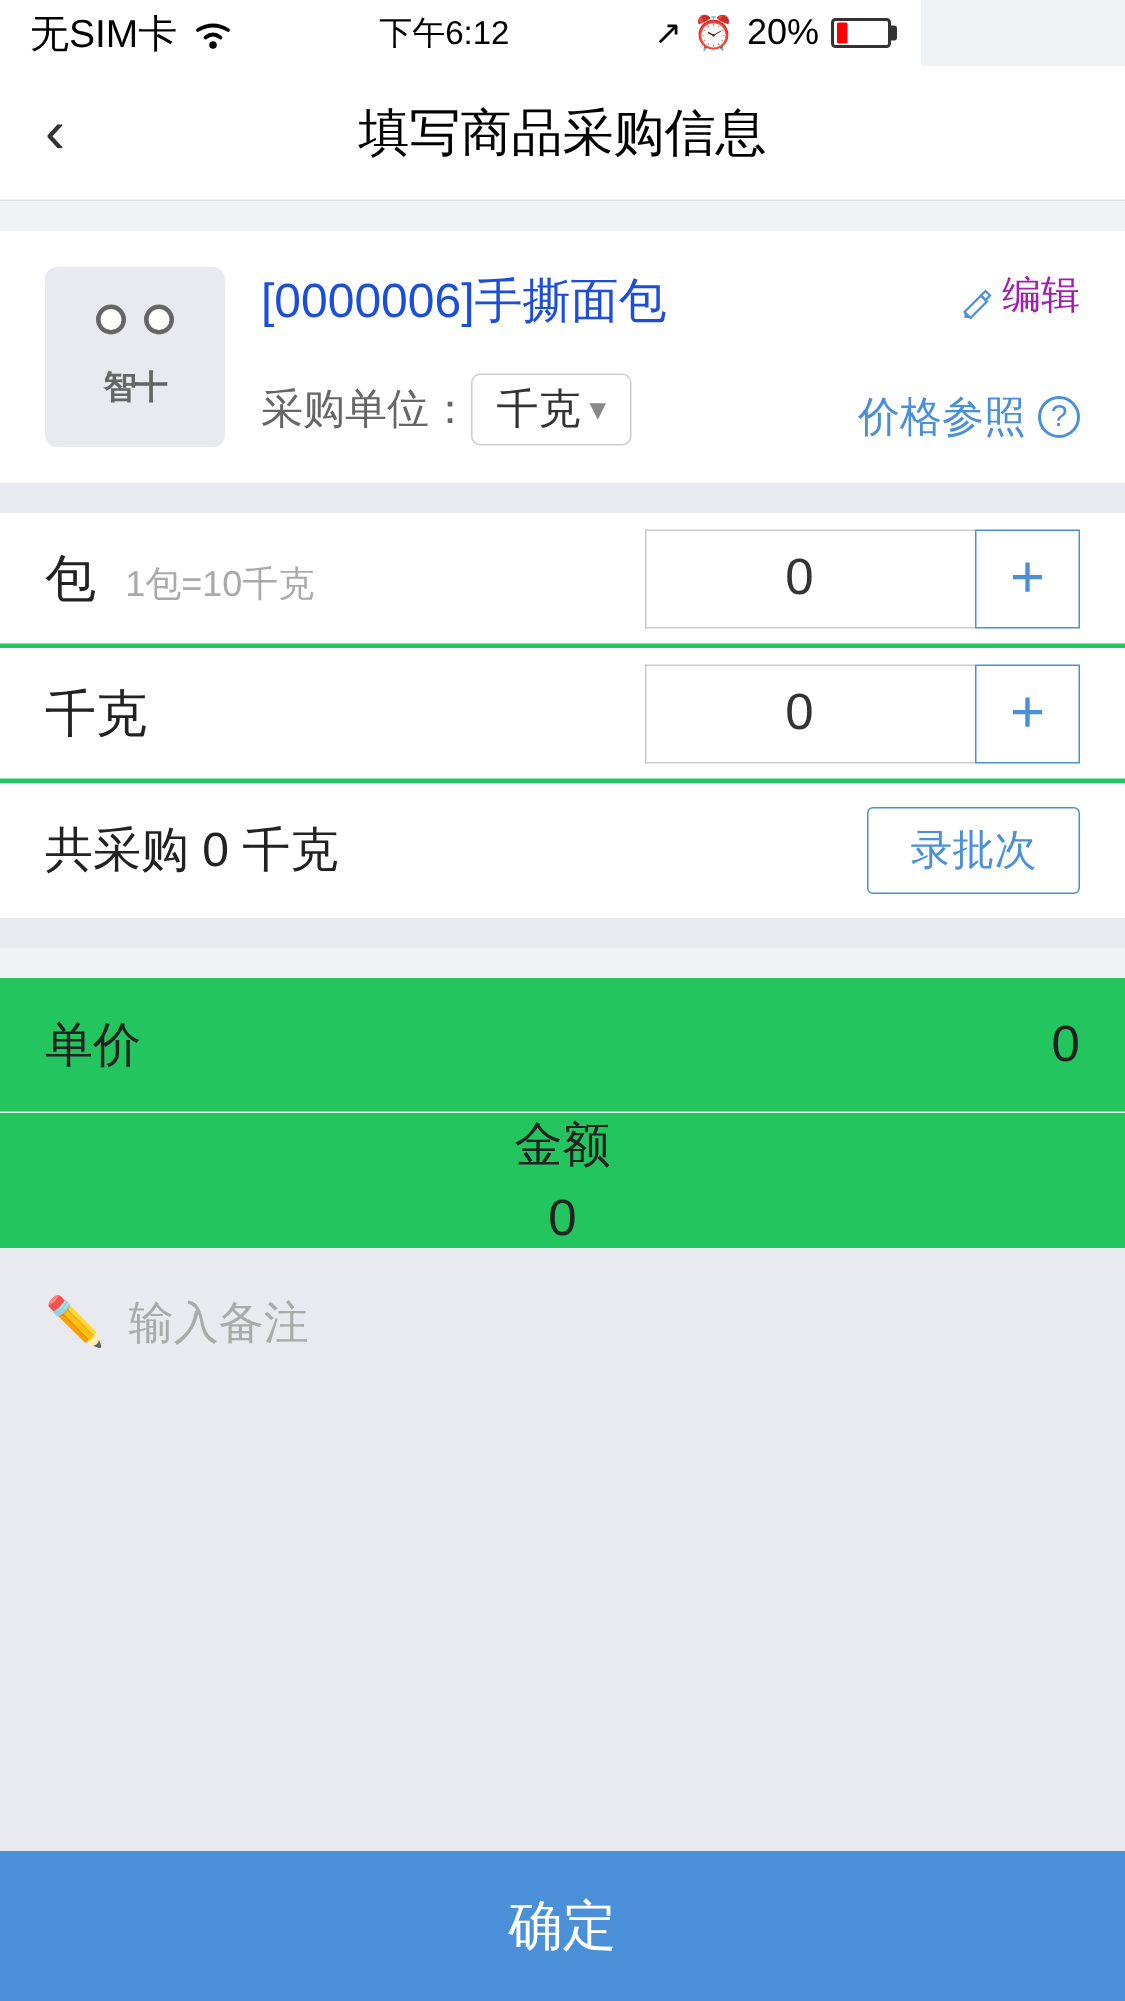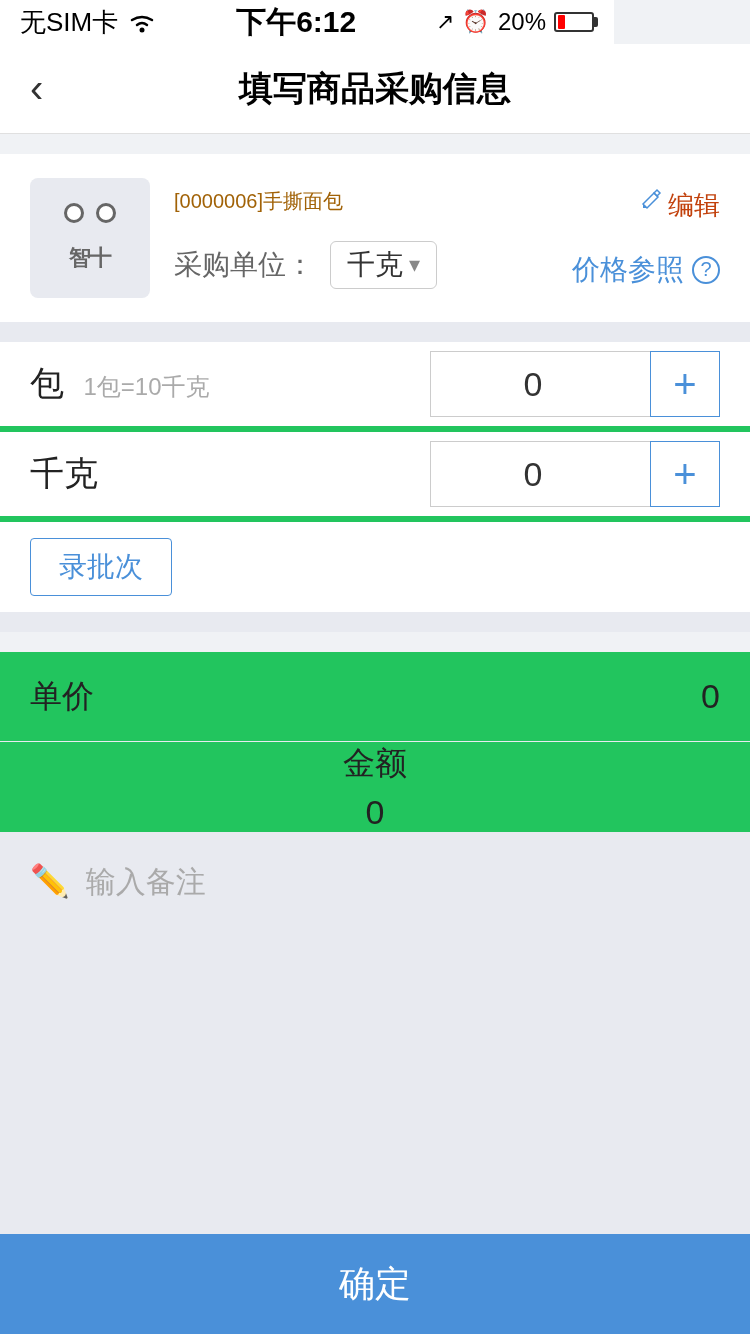--- a/index.html
+++ b/index.html
@@ -18,77 +18,77 @@
       height: 44px;
       background: #fff;
       display: flex;
       align-items: center;
       justify-content: space-between;
       padding: 0 20px;
       font-size: 26px;
       color: #000;
     }
     .status-left { display: flex; align-items: center; gap: 10px; }
-    .status-center { font-size: 30px; font-weight: 700; }
+    .status-center { font-size: 22px; font-weight: 400; }
     .status-right { display: flex; align-items: center; gap: 8px; font-size: 24px; }
     .battery-icon {
       width: 40px; height: 20px; border: 2px solid #333; border-radius: 3px; position: relative; display: inline-flex; align-items: center;
     }
     .battery-fill { width: 20%; height: 14px; background: red; margin-left: 2px; border-radius: 1px; }
     .battery-tip { width: 4px; height: 10px; background: #333; border-radius: 0 2px 2px 0; position: absolute; right: -6px; }
 
     
     .nav-bar {
       width: 750px;
       height: 90px;
       background: #fff;
       display: flex;
       align-items: center;
       border-bottom: 1px solid #e0e0e0;
       padding: 0 30px;
       position: relative;
     }
     .nav-back { font-size: 40px; color: #333; cursor: pointer; }
-    .nav-title { position: absolute; left: 50%; transform: translateX(-50%); font-size: 34px; font-weight: 700; color: #000; }
+    .nav-title { position: absolute; left: 50%; transform: translateX(-50%); font-size: 34px; font-weight: 400; color: #000; }
 
     
     .product-card {
       background: #fff;
       padding: 24px 30px;
       display: flex;
       align-items: center;
       gap: 24px;
       margin-top: 20px;
     }
     .product-image {
       width: 120px; height: 120px;
       background: #e8eaf0;
       border-radius: 8px;
       display: flex; align-items: center; justify-content: center;
       flex-shrink: 0;
     }
     .product-info { flex: 1; }
-    .product-name { font-size: 20px; color: #a16207; margin-bottom: 16px; }
-    .product-unit-row { display: flex; align-items: center; gap: 16px; }
+    .product-name { font-size: 32px; color: #1d4ed8; margin-bottom: 16px; }
+    .product-unit-row { display: flex; align-items: center; }
     .unit-label { font-size: 28px; color: #666; }
     .unit-select {
       border: 1px solid #ccc;
       border-radius: 6px;
       padding: 4px 16px;
       font-size: 28px;
       color: #333;
       background: #fff;
       display: flex; align-items: center; gap: 6px;
       cursor: pointer;
     }
     .product-edit {
       font-size: 26px;
-      color: #c2410c;
+      color: #a21caf;
       align-self: flex-start;
-      display: flex; align-items: flex-start; gap: 6px;
+      display: flex; align-items: flex-end; gap: 6px;
       cursor: pointer;
     }
     .price-ref {
       font-size: 28px;
       color: #4a90d9;
       display: flex; align-items: center; gap: 8px;
       margin-top: 10px;
       cursor: pointer;
     }
     .help-circle {
@@ -102,21 +102,21 @@
       background: #e8eaf0;
     }
 
     
     .input-section { background: #fff; }
     .input-row {
       display: flex;
       align-items: center;
       padding: 0 30px;
       height: 90px;
-      border-bottom: 6px solid #22c55e;
+      border-bottom: 3px solid #22c55e;
     }
     .input-label {
       font-size: 34px;
       color: #222;
       flex: 0 0 auto;
     }
     .input-sublabel {
       font-size: 24px;
       color: #aaa;
       margin-left: 10px;
@@ -317,20 +317,21 @@
   <div class="input-row">
     <span class="input-label">千克</span>
     <div class="input-right">
       <input type="number" class="qty-input" value="0" style="">
       <button class="plus-btn">+</button>
     </div>
   </div>
 </div>
 
 <div class="summary-row">
+  <span class="summary-text">共采购 0 千克</span>
   <button class="batch-btn">录批次</button>
 </div>
 
 <div class="section-sep"></div>
 
 <div class="price-section">
   <div class="price-row">
     <span class="price-label">单价</span>
     <span class="price-value">0</span>
   </div>

